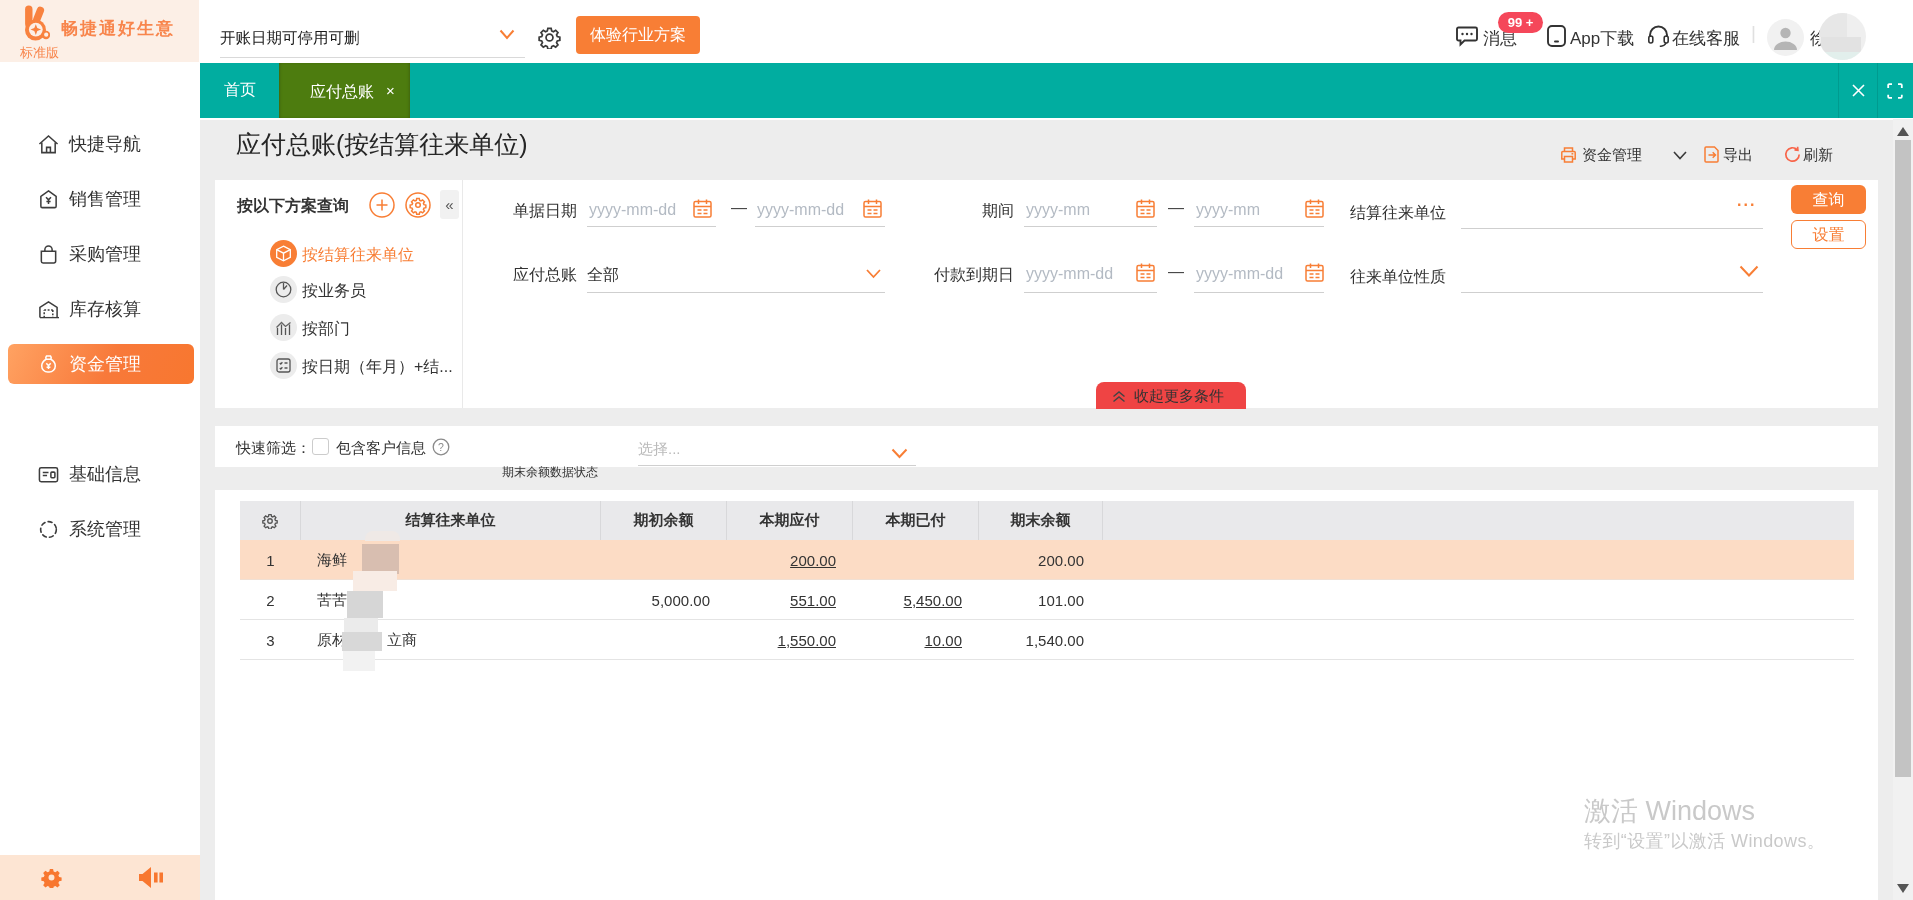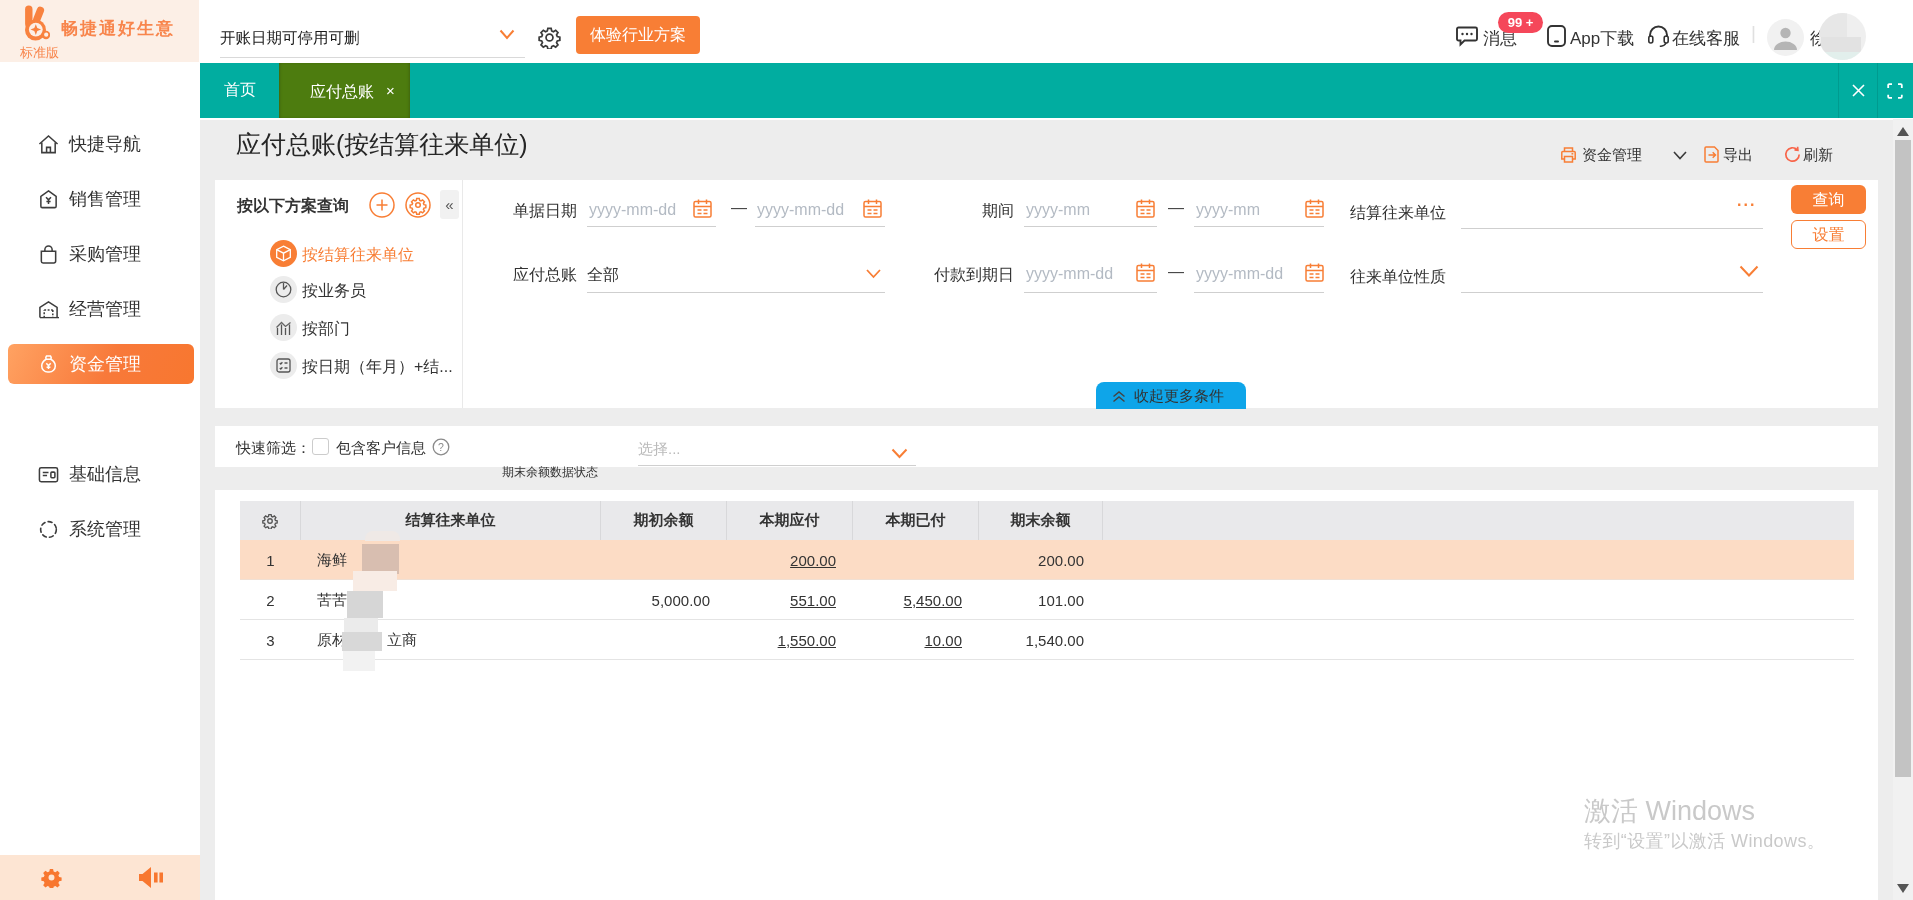--- a/index.html
+++ b/index.html
@@ -31,21 +31,21 @@
 .tab { position:absolute; top:0; height:55px; color:#fff; font-size:16px; display:flex; align-items:center; justify-content:center; }
 #tab1 { left:1px; width:78px; background:#01ada0; }
 #tab2 { left:79px; width:131px; background:#4d7c0f; box-shadow:inset 2px 0 3px -1px rgba(0,0,0,0.18), inset -2px 0 3px -1px rgba(0,0,0,0.18); }
 #pgtitle { position:absolute; left:36px; top:65px; font-size:25px; color:#262626; font-weight:400; }
 .tool { position:absolute; top:83px; height:18px; font-size:15px; color:#333; line-height:18px; }
 
 #fpanel { position:absolute; left:15px; top:117px; width:1663px; height:228px; background:#fff; }
 #vline { position:absolute; left:247px; top:0; width:1px; height:228px; background:#e9e9e9; }
 #qpanel { position:absolute; left:15px; top:363px; width:1663px; height:41px; background:#fff; }
 #tpanel { position:absolute; left:15px; top:427px; width:1663px; height:410px; background:#fff; }
-#collapsetab { position:absolute; left:896px; top:319px; width:150px; height:27px; background:#0ea5e9; font-size:15px; color:#333; border-radius:8px 8px 0 0; }
+#collapsetab { position:absolute; left:896px; top:319px; width:150px; height:27px; background:#ef4444; font-size:15px; color:#333; border-radius:8px 8px 0 0; }
 
 .scircle { position:absolute; left:55px; width:27px; height:27px; border-radius:50%; background:#ececec; }
 .scircle svg { margin:5px auto; }
 .sitem { position:absolute; left:87px; font-size:16px; color:#333; }
 
 .flabel { position:absolute; font-size:16px; color:#333; text-align:right; }
 .fph { position:absolute; font-size:16px; color:#b3bac3; }
 .fline { position:absolute; height:1px; background:#cfcfcf; }
 .fdash { position:absolute; font-size:16px; color:#444; }
 .cal { position:absolute; width:19px; height:19px; }
@@ -155,21 +155,21 @@
           <path d="M3.5 7.5 h15 V18 a1.8 1.8 0 0 1 -1.8 1.8 H5.3 A1.8 1.8 0 0 1 3.5 18 Z"></path>
         </svg>
       <span>采购管理</span>
       </div>
     <div class="mitem" style="top:229px;">
       <svg width="21" height="21" viewBox="0 0 22 22" fill="none" stroke="#3d3d3d" stroke-width="1.6">
           <path d="M2 19.5 V8.7 L11 3 L20 8.7 V19.5"></path>
           <path d="M2 19.5 h20" stroke-width="1.4"></path>
           <path d="M6.5 19.5 V11.5 M6.5 11.5 h9 M15.5 11.5 V19.5" stroke-dasharray="2 1.6"></path>
         </svg>
-      <span>经营管理</span>
+      <span>库存核算</span>
       </div>
     <div class="mitem" style="top:284px;">
       <svg width="21" height="21" viewBox="0 0 22 22" fill="none" stroke="#fff" stroke-width="1.6">
           <path d="M8.5 5.5 C7.8 4 8.5 2.5 9 2 h4 c.5.5 1.2 2 .5 3.5"></path>
           <path d="M8.5 5.5 h5 c2.8 1.6 4.6 4 4.6 7 a6.3 6.3 0 0 1 -6.3 6.3 h-1.6 A6.3 6.3 0 0 1 3.9 12.5 c0-3 1.8-5.4 4.6-7 Z"></path>
           <path d="M8.7 9.7 L11 12.2 L13.3 9.7 M11 12.2 V15.8 M9 13.8 h4"></path>
         </svg>
       <span style="color:#fff;">资金管理</span>
       </div>
     <div class="mitem" style="top:394px;">

